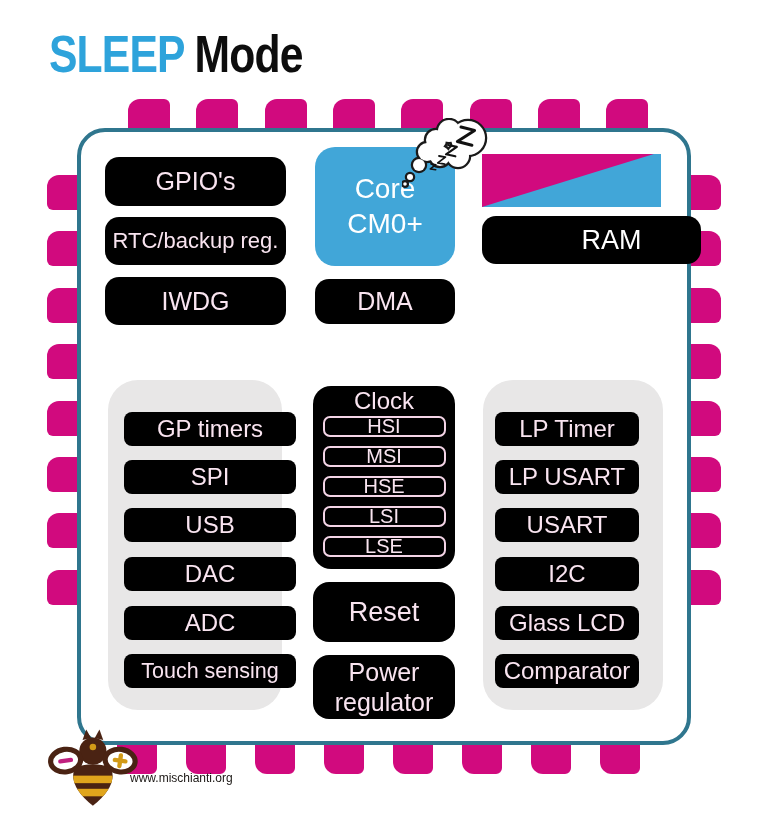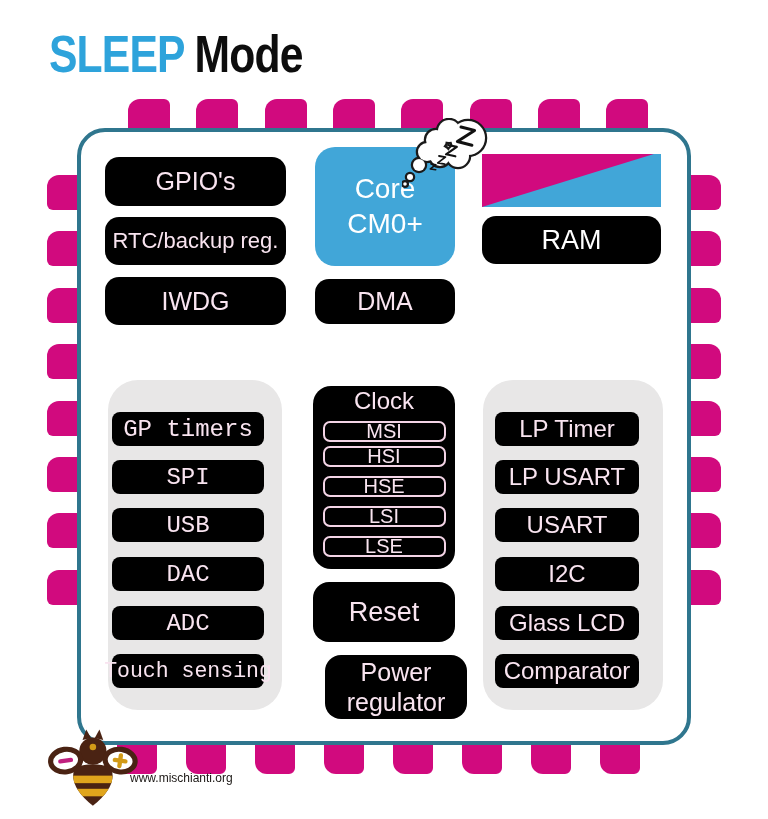--- a/index.html
+++ b/index.html
@@ -19,38 +19,38 @@
   #gpio{left:105px;top:157px;width:181px;height:49px;}
   #rtc{left:105px;top:217px;width:181px;height:48px;font-size:22px;}
   #iwdg{left:105px;top:277px;width:181px;height:48px;}
   #core{left:315px;top:147px;width:140px;height:119px;border-radius:20px;background:#41a6d8;
         color:#fff;flex-direction:column;font-size:28px;line-height:1.22;}
   #dma{left:315px;top:279px;width:140px;height:45px;}
   #flash{left:482px;top:154px;width:179px;height:53px;background:#41a6d8;border-radius:0;color:#fff;font-size:27px;}
   .flash-tri{position:absolute;left:0;top:0;width:100%;height:100%;background:#d10a7e;
              clip-path:polygon(0 0,96% 0,0 100%);}
   #flash span{position:relative;z-index:1;}
-  #ram{left:482px;top:216px;width:179px;height:48px;color:#fff;font-size:27px;}
+  #ram{left:482px;top:216px;width:179px;height:48px;color:#fff;font-size:27px;padding-left:40px;}
 
   .panel{position:absolute;background:#e8e7e7;border-radius:30px;z-index:2;}
   #panel-left{left:108px;top:380px;width:174px;height:330px;}
   #panel-right{left:483px;top:380px;width:180px;height:330px;}
   .item{font-size:24px;border-radius:8px;}
-  .item-l{left:112px;width:152px;height:34px;font-family:Liberation Mono, monospace;}
+  .item-l{left:124px;width:172px;height:34px;}
   .item-r{left:495px;width:144px;height:34px;}
   #touch{font-size:21.5px;}
 
   #clock{left:313px;top:386px;width:142px;height:183px;border-radius:18px;flex-direction:column;
          justify-content:flex-start;font-size:24px;padding-top:2px;box-sizing:border-box;}
   .clk-title{height:24px;line-height:25px;}
   .clk-row{width:123px;height:21px;border:2px solid #f3d4e6;border-radius:7px;box-sizing:border-box;
            margin-top:9px;font-size:20px;line-height:17px;}
   .clk-row.first{margin-top:4px;}
   #reset{left:313px;top:582px;width:142px;height:60px;border-radius:16px;font-size:27px;}
-  #power{left:313px;top:655px;width:142px;height:64px;border-radius:16px;font-size:25px;line-height:1.2;margin-left:12px;}
+  #power{left:313px;top:655px;width:142px;height:64px;border-radius:16px;font-size:25px;line-height:1.2;}
 
   .cloud{position:absolute;left:402px;top:118px;width:90px;height:72px;z-index:4;}
   .bee{position:absolute;left:44px;top:726px;width:94px;height:88px;z-index:5;}
   .url{position:absolute;left:130px;top:771px;font-size:12px;color:#1c1815;z-index:5;}
 </style>
 </head>
 <body>
 
 <div class="title">
   <span class="hl">SLEEP</span><span class="rest">Mode</span>
@@ -154,22 +154,22 @@
   </div>
 <div class="block item item-r" style="top:606px">
     <span>Glass LCD</span>
   </div>
 <div class="block item item-r" style="top:654px">
     <span>Comparator</span>
   </div>
 
 <div class="block" id="clock">
   <div class="clk-title">Clock</div>
+  <div class="clk-row first"><span>HSI</span></div>
   <div class="clk-row"><span>MSI</span></div>
-  <div class="clk-row first"><span>HSI</span></div>
   <div class="clk-row"><span>HSE</span></div>
   <div class="clk-row"><span>LSI</span></div>
   <div class="clk-row"><span>LSE</span></div>
 </div>
 
 <div class="block" id="reset">
     <span>Reset</span>
   </div>
 <div class="block" id="power">
   <div>

